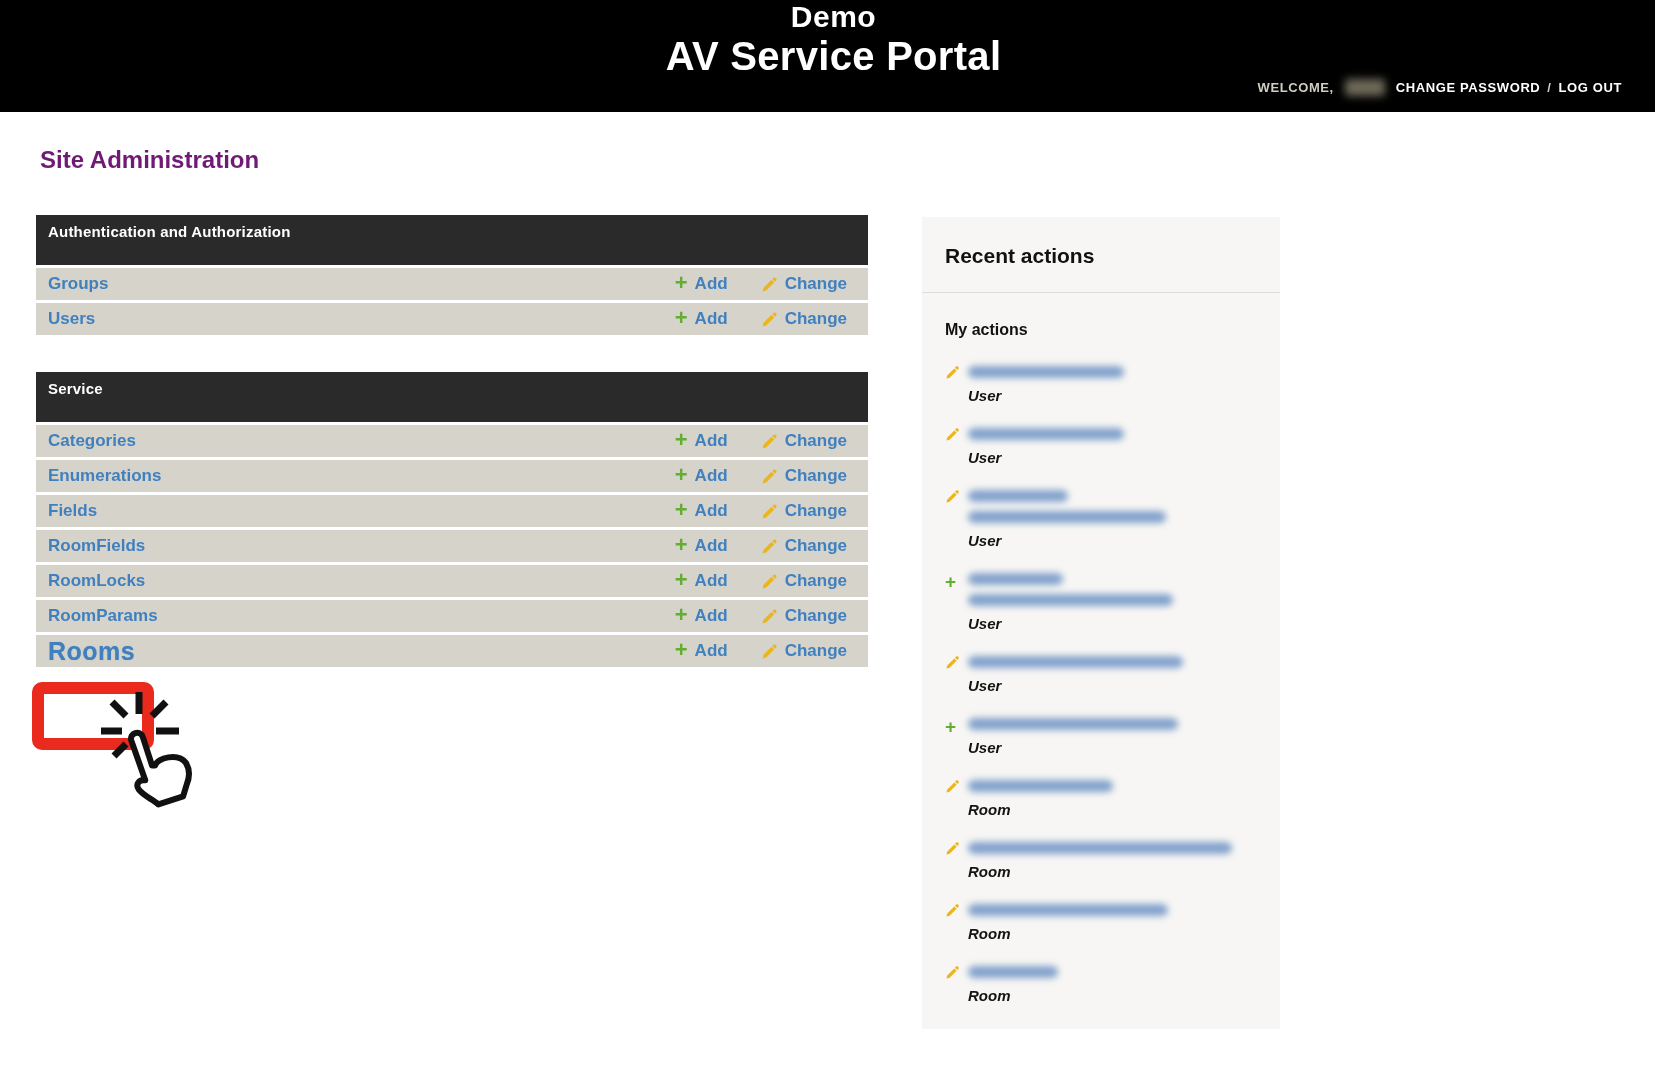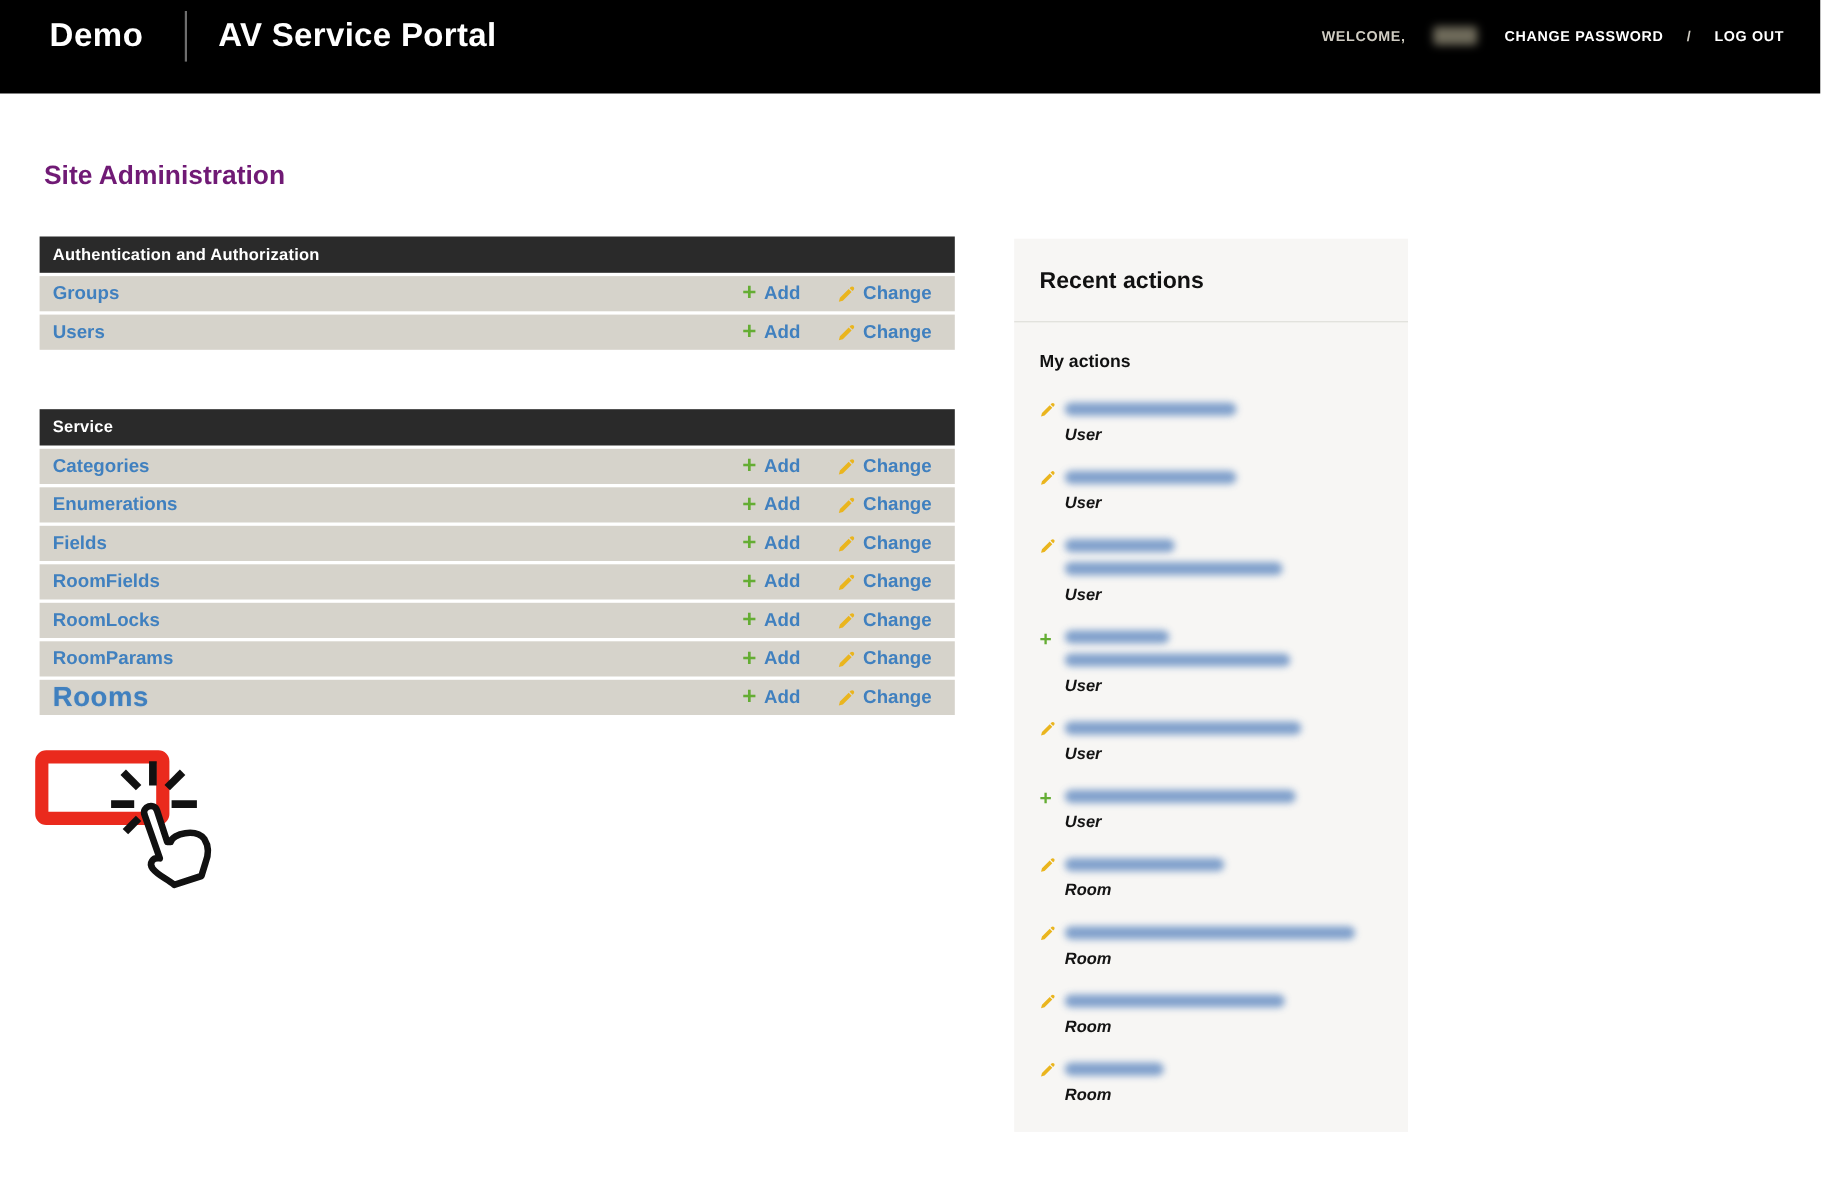--- a/index.html
+++ b/index.html
@@ -2,47 +2,48 @@
 <html><head>
 <meta charset="utf-8">
 <style>
   html,body{margin:0;padding:0;}
   body{
     width:1655px;height:1075px;position:relative;overflow:hidden;
     background:#ffffff;font-family:"Liberation Sans",sans-serif;
   }
   
   .app-header{
-    position:absolute;left:0;top:0;width:1655px;height:85px;background:#000;
+    position:absolute;left:0;top:0;width:1655px;height:112px;background:#000;
     display:flex;align-items:center;box-sizing:border-box;
-    padding:16px 33px 36px 45px;
+    padding:0 33px 36px 45px;
+    flex-direction:column;
   }
   .brand{color:#fff;font-size:30px;font-weight:bold;letter-spacing:.5px;}
   .header-divider{width:2px;height:46px;background:#6e6e6e;margin:0 28px 0 38px;}
-  .app-title{color:#fff;font-size:30px;font-weight:bold;letter-spacing:.3px;}
+  .app-title{color:#fff;font-size:40px;font-weight:bold;letter-spacing:.3px;}
   .user-tools{
-    margin-left:auto;display:flex;align-items:center;gap:21px;
+    margin-left:auto;display:flex;align-items:center;gap:7px;
     color:#cfccc2;font-size:13px;letter-spacing:.6px;font-weight:bold;
   }
   .user-tools a{color:#fff;text-underline-offset:3px;cursor:pointer;}
   .blur-chip{
     display:inline-block;width:40px;height:17px;border-radius:3px;
     background:#6e6a5a;filter:blur(4px);margin:0 4px;
   }
   
   .page-title{
     position:absolute;left:40px;top:146px;margin:0;
     font-size:24px;font-weight:bold;color:#701a75;
   }
   
   .module{position:absolute;left:36px;width:832px;}
   #panel-0{top:215px;}
   #panel-1{top:372px;}
   .module-caption{
-    height:33px;line-height:33px;background:#2a2a2a;color:#fff;
+    height:50px;line-height:33px;background:#2a2a2a;color:#fff;
     font-size:15px;font-weight:bold;padding-left:12px;letter-spacing:.2px;
   }
   .module-row{
     height:32px;background:#d6d3cb;margin-top:3px;
     display:flex;align-items:center;box-sizing:border-box;
     padding:0 21px 0 12px;
   }
   .module-row:first-of-type{margin-top:0;}
   .model-link{
     flex:1;color:#4080bf;font-size:17px;font-weight:bold;

